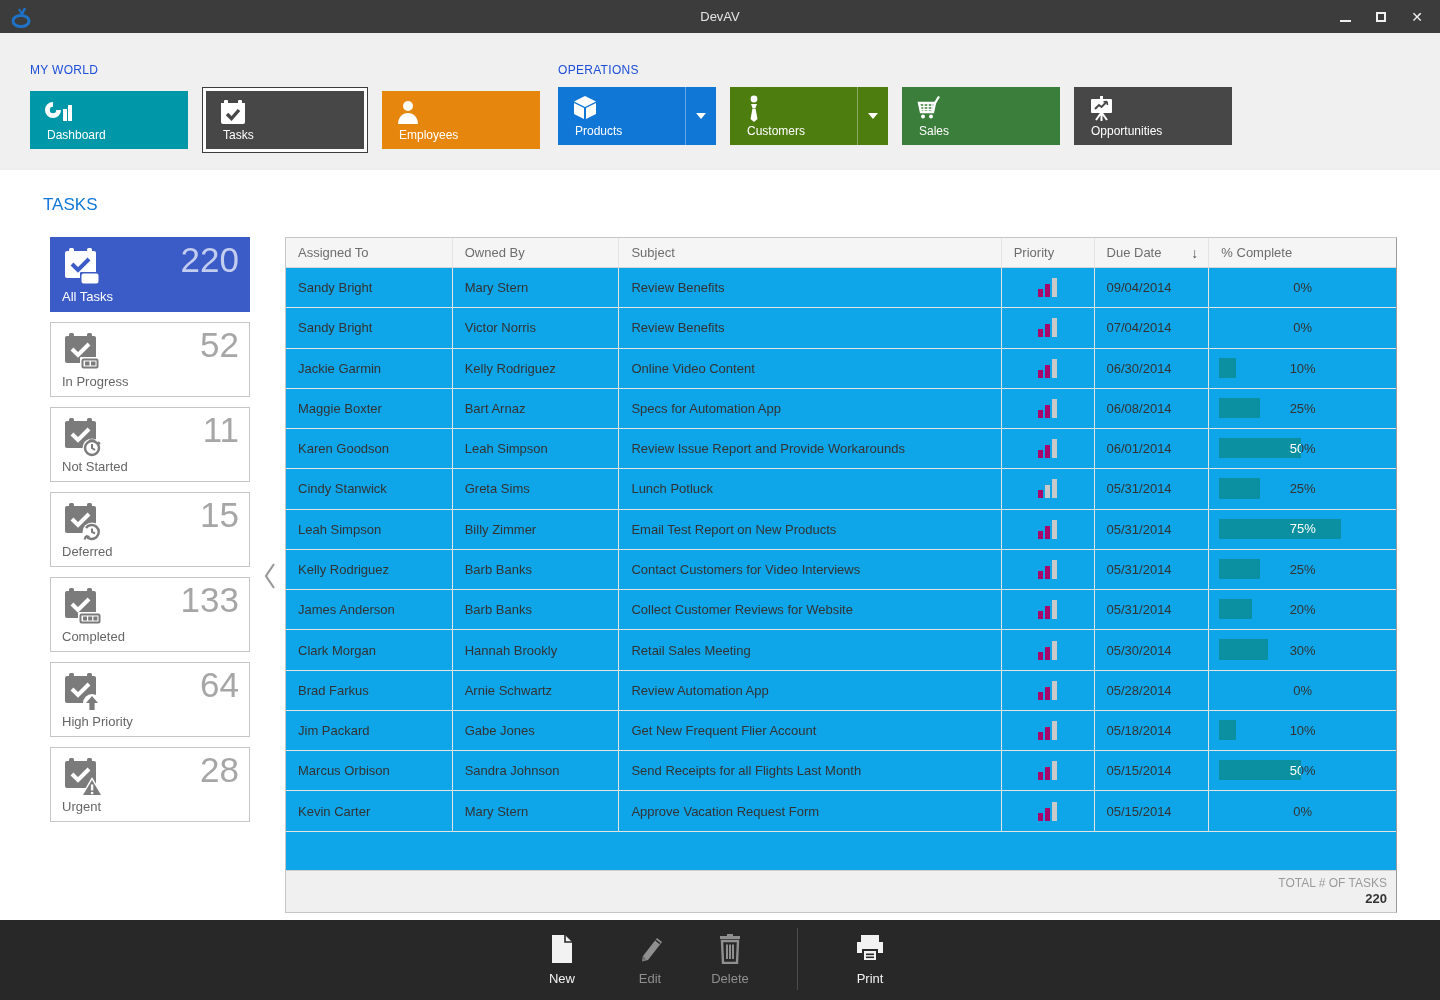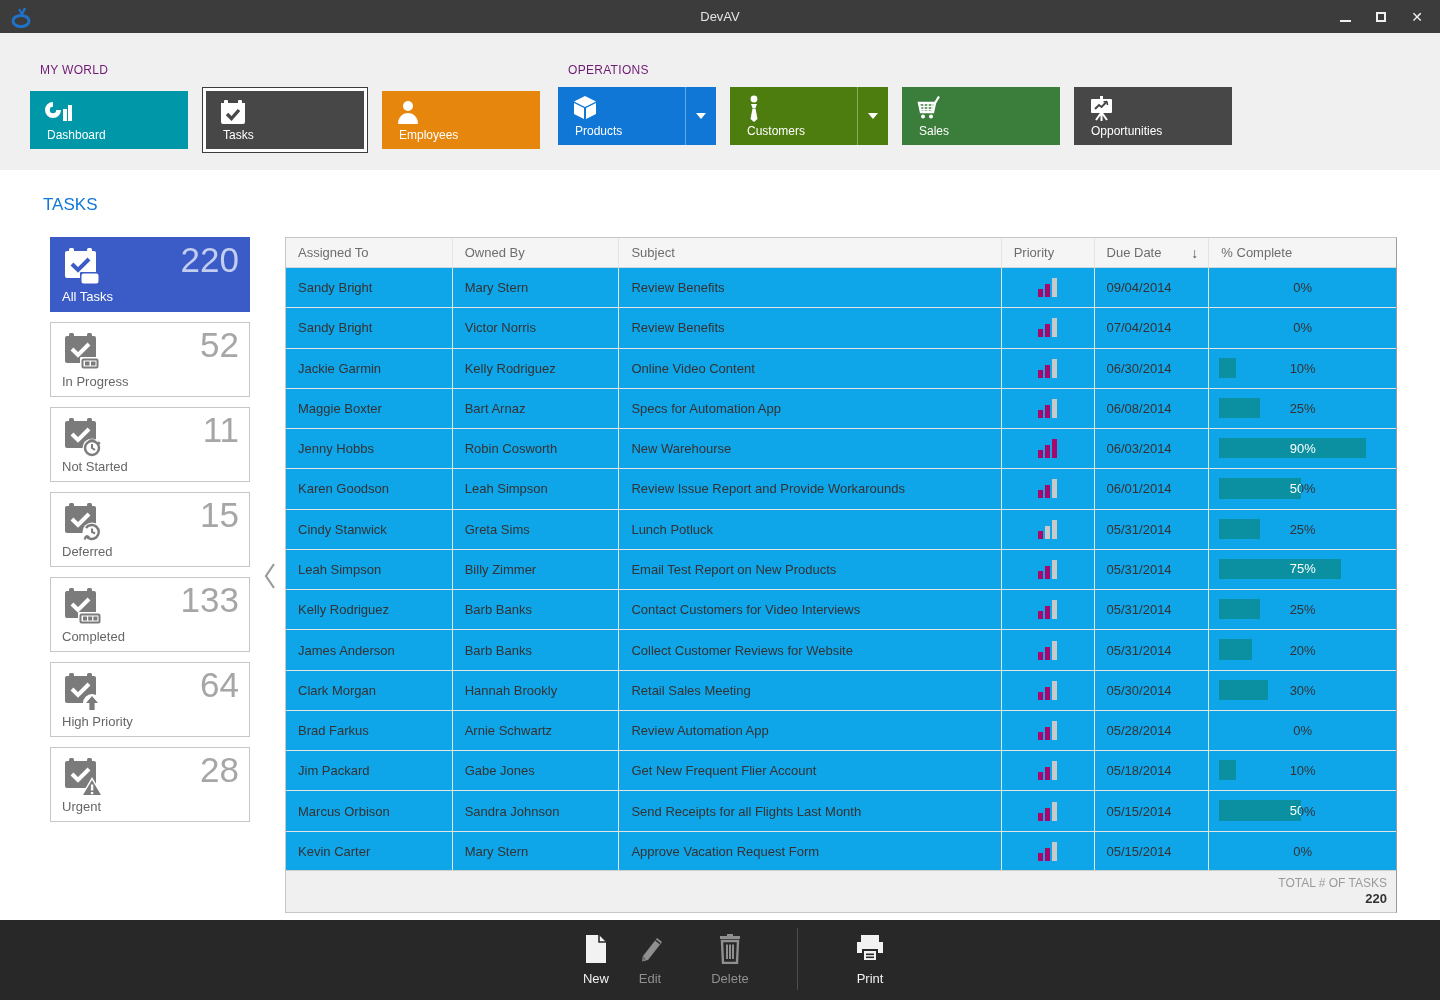--- a/index.html
+++ b/index.html
@@ -18,21 +18,21 @@
   .app-title{position:absolute;left:0;right:0;text-align:center;color:#e4e4e4;font-size:13px;}
   .win-controls{position:absolute;right:8px;top:0;height:33px;display:flex;align-items:center;gap:6px;}
   .win-btn{width:30px;height:26px;display:flex;align-items:center;justify-content:center;color:#f0f0f0;cursor:default;}
   .glyph-min{display:block;width:11px;height:0;border-bottom:2px solid #f0f0f0;margin-top:8px;}
   .glyph-max{display:block;width:10px;height:10px;border:2px solid #f0f0f0;}
   .glyph-close{font-size:14px;line-height:1;color:#f0f0f0;}
 
   
   .nav-panel{position:absolute;left:0;top:33px;width:1440px;height:137px;background:var(--panel);}
   .nav-group{position:absolute;top:0;}
-  .group-label{font-size:12px;color:#701a75;margin:30px 0 10px 10px;letter-spacing:.3px;}
+  .group-label{font-size:12px;color:#1d4ed8;margin:30px 0 10px 0;letter-spacing:.3px;}
   .tiles-row{display:flex;align-items:center;gap:14px;}
   .tile{position:relative;width:158px;height:58px;color:#fff;flex:0 0 auto;cursor:pointer;}
   .tile .t-icon{position:absolute;left:13px;top:8px;}
   .tile .t-label{position:absolute;left:17px;bottom:7px;font-size:12px;color:#fff;}
   .sel-wrap{border:1px solid #3c3c3c;background:#fdfdfd;padding:3px;flex:0 0 auto;}
   .tile.has-drop{display:flex;padding-left:29px;}
   .drop-zone{position:absolute;right:0;top:0;width:31px;height:100%;border-left:1px solid rgba(255,255,255,.35);display:flex;align-items:center;justify-content:center;}
   .drop-arrow{width:0;height:0;border-left:5px solid transparent;border-right:5px solid transparent;border-top:6px solid #fff;}
 
   
@@ -456,43 +456,20 @@
               <span class="pct-label-dark">25%</span>
               <div class="pct-track">
                 <div class="pct-bar" style="width: 25%;">
                   <span class="pct-label-light">25%</span>
                 </div>
               </div>
             </div>
           </div>
         </div>
 
-        <div class="g-row">
-          <div class="cell c0">Jenny Hobbs</div>
-          <div class="cell c1">Robin Cosworth</div>
-          <div class="cell c2">New Warehourse</div>
-          <div class="cell c3">
-            <span class="prio high">
-              <i class="b1"></i>
-              <i class="b2"></i>
-              <i class="b3"></i>
-            </span>
-          </div>
-          <div class="cell c4">06/03/2014</div>
-          <div class="cell c5">
-            <div class="pct-cell">
-              <span class="pct-label-dark">90%</span>
-              <div class="pct-track">
-                <div class="pct-bar" style="width: 90%;">
-                  <span class="pct-label-light">90%</span>
-                </div>
-              </div>
-            </div>
-          </div>
-        </div>
 
         <div class="g-row">
           <div class="cell c0">Karen Goodson</div>
           <div class="cell c1">Leah Simpson</div>
           <div class="cell c2">Review Issue Report and Provide Workarounds</div>
           <div class="cell c3">
             <span class="prio normal">
               <i class="b1"></i>
               <i class="b2"></i>
               <i class="b3"></i>
@@ -729,21 +706,21 @@
 
     </div>
 
     <div class="g-footer">
       <span class="gf-label">TOTAL # OF TASKS</span>
       <span class="gf-value">220</span>
     </div>
   </div>
 
   <div class="toolbar">
-    <div class="tb-item" style="left:560px;">
+    <div class="tb-item" style="left:526px;">
       <span>
         <svg width="26" height="30" viewBox="0 0 26 30">
           <path d="M3 1 L16 1 L23 8 L23 29 L3 29 Z" fill="#f2f2f2"></path>
           <path d="M16 1 L16 8 L23 8" fill="none" stroke="#282828" stroke-width="1.6"></path>
         </svg>
       </span>
       <span class="tb-label">New</span>
     </div>
     <div class="tb-item disabled" style="left:614px;">
       <span>

